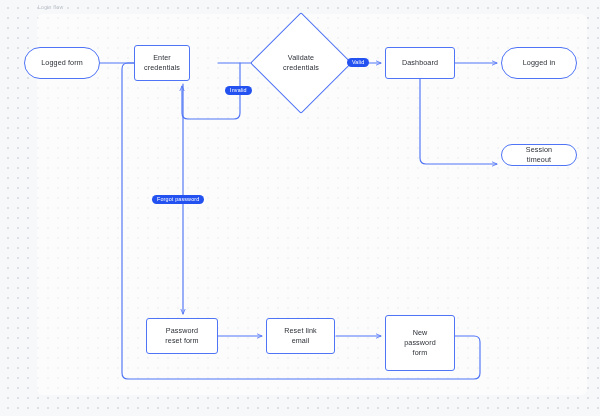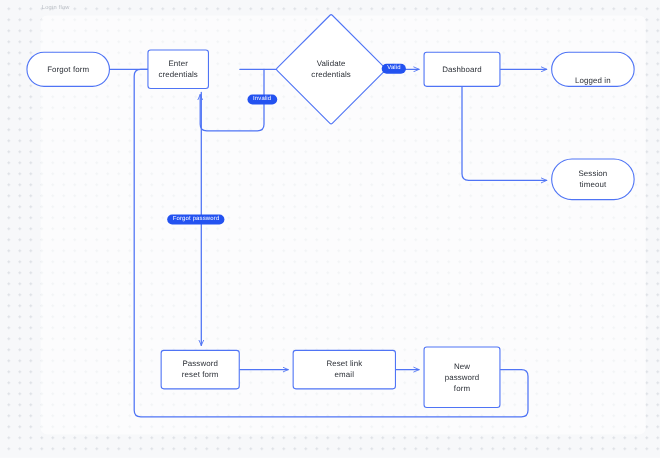--- a/index.html
+++ b/index.html
@@ -137,49 +137,49 @@
 
       <path d="M 218 336 L 262 336" marker-end="url(#arrow)"></path>
 
       <path d="M 336 336 L 381 336" marker-end="url(#arrow)"></path>
 
       <path d="M 455 336 L 474 336 Q 480 336 480 342 L 480 373 Q 480 379 474 379 L 128 379 Q 122 379 122 373 L 122 69 Q 122 63 128 63 L 142 63" marker-end="url(#arrow)"></path>
     </g>
   </svg>
 
   <div class="node pill" style="left:24px; top:47px; width:76px; height:32px;">
-    <span>Forgot form</span>
+    <span>Logged form</span>
   </div>
 
   <div class="node rect" style="left:134px; top:45px; width:56px; height:36px;">
     <span>Enter<br>credentials</span>
   </div>
 
   <div class="node diamond" style="left:266px; top:28px; width:70px; height:70px;">
     <span class="diamond-shape"></span>
     <span class="diamond-label">Validate<br>credentials</span>
   </div>
 
   <div class="node rect" style="left:385px; top:47px; width:70px; height:32px;align-items:center;">
     <span>Dashboard</span>
   </div>
 
-  <div class="node pill" style="left:501px; top:47px; width:76px; height:32px;align-items:flex-end;">
+  <div class="node pill" style="left:501px; top:47px; width:76px; height:32px;">
     <span>Logged in</span>
   </div>
 
-  <div class="node pill" style="left:501px; top:144px; width:76px; height:38px;">
+  <div class="node pill" style="left:501px; top:144px; width:76px; height:22px;">
     <span>Session<br>timeout</span>
   </div>
 
   <div class="node rect" style="left:146px; top:318px; width:72px; height:36px;">
     <span>Password<br>reset form</span>
   </div>
 
-  <div class="node rect" style="left:266px; top:318px; width:94px; height:36px;align-items:center;">
+  <div class="node rect" style="left:266px; top:318px; width:69px; height:36px;align-items:center;">
     <span>Reset link<br>email</span>
   </div>
 
   <div class="node rect" style="left:385px; top:315px; width:70px; height:56px;">
     <span>New<br>password<br>form</span>
   </div>
 
   <div class="badge" style="left:347px; top:58px;">
     <span>Valid</span>
   </div>

